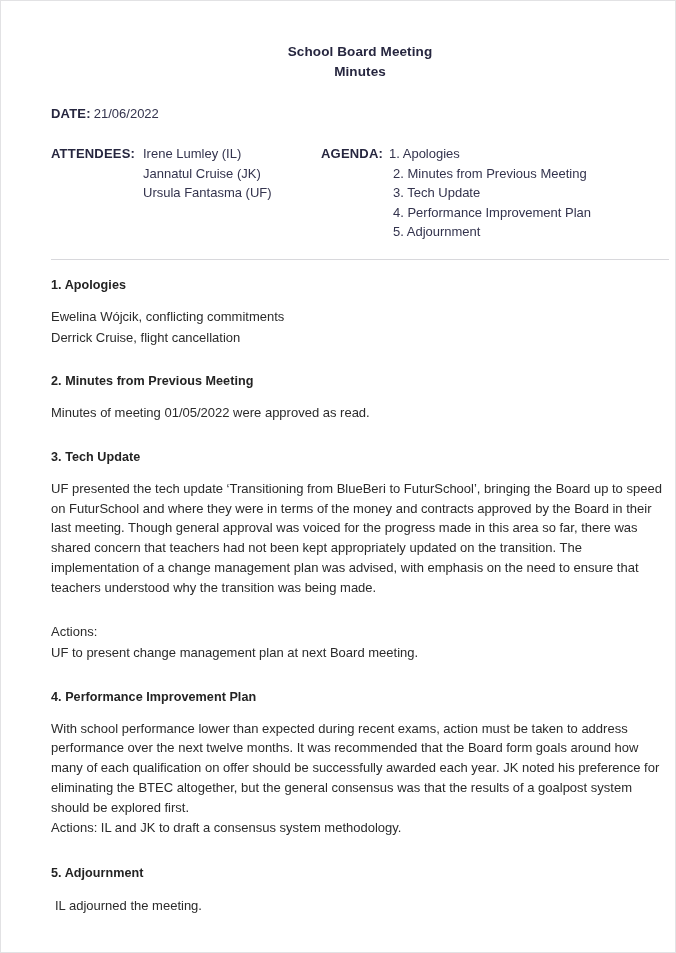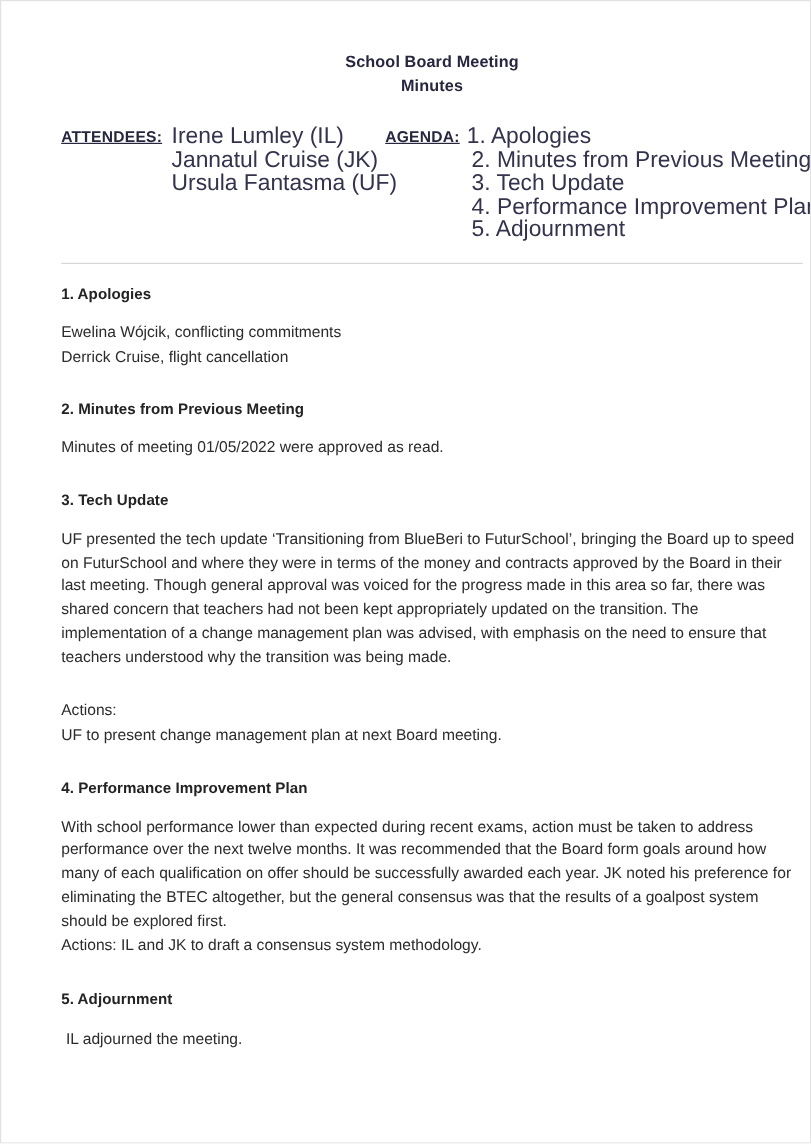--- a/index.html
+++ b/index.html
@@ -85,31 +85,30 @@
     display: flex;
     align-items: flex-start;
   }
   .block-label {
     font-weight: bold;
     color: #26263f;
     font-size: 13px;
     line-height: 19.6px;
     letter-spacing: 0.2px;
     white-space: nowrap;
-    text-decoration: underline;
   }
   .attendees-label { width: 92px; flex: 0 0 92px; }
   .agenda-label { width: 68px; flex: 0 0 68px; }
 
   .list {
     list-style: none;
     margin: 0;
     padding: 0;
     color: #33334d;
-    font-size: 19px;
+    font-size: 13px;
     line-height: 19.6px;
   }
   .list li { white-space: nowrap; }
   .agenda-list li.indented { padding-left: 4px; }
 
   
   .divider {
     margin: 17px 28px 0 28px;
     height: 1px;
     background: #d8d8dc;
@@ -155,20 +154,23 @@
 <div class="page">
   <div class="sheet">
 
     <div class="doc-title">
       <span>School Board Meeting</span>
       <span class="line2">Minutes</span>
     </div>
 
     <div class="meta">
 
+      <div class="date-row">
+        <span class="date-label">DATE:</span><span class="date-value">21/06/2022</span>
+      </div>
 
       <div class="two-col">
 
         <div class="col-attendees">
           <span class="block-label attendees-label">ATTENDEES:</span>
           <ul class="list attendees-list">
             <li>Irene Lumley (IL)</li>
             <li>Jannatul Cruise (JK)</li>
             <li>Ursula Fantasma (UF)</li>
           </ul>

